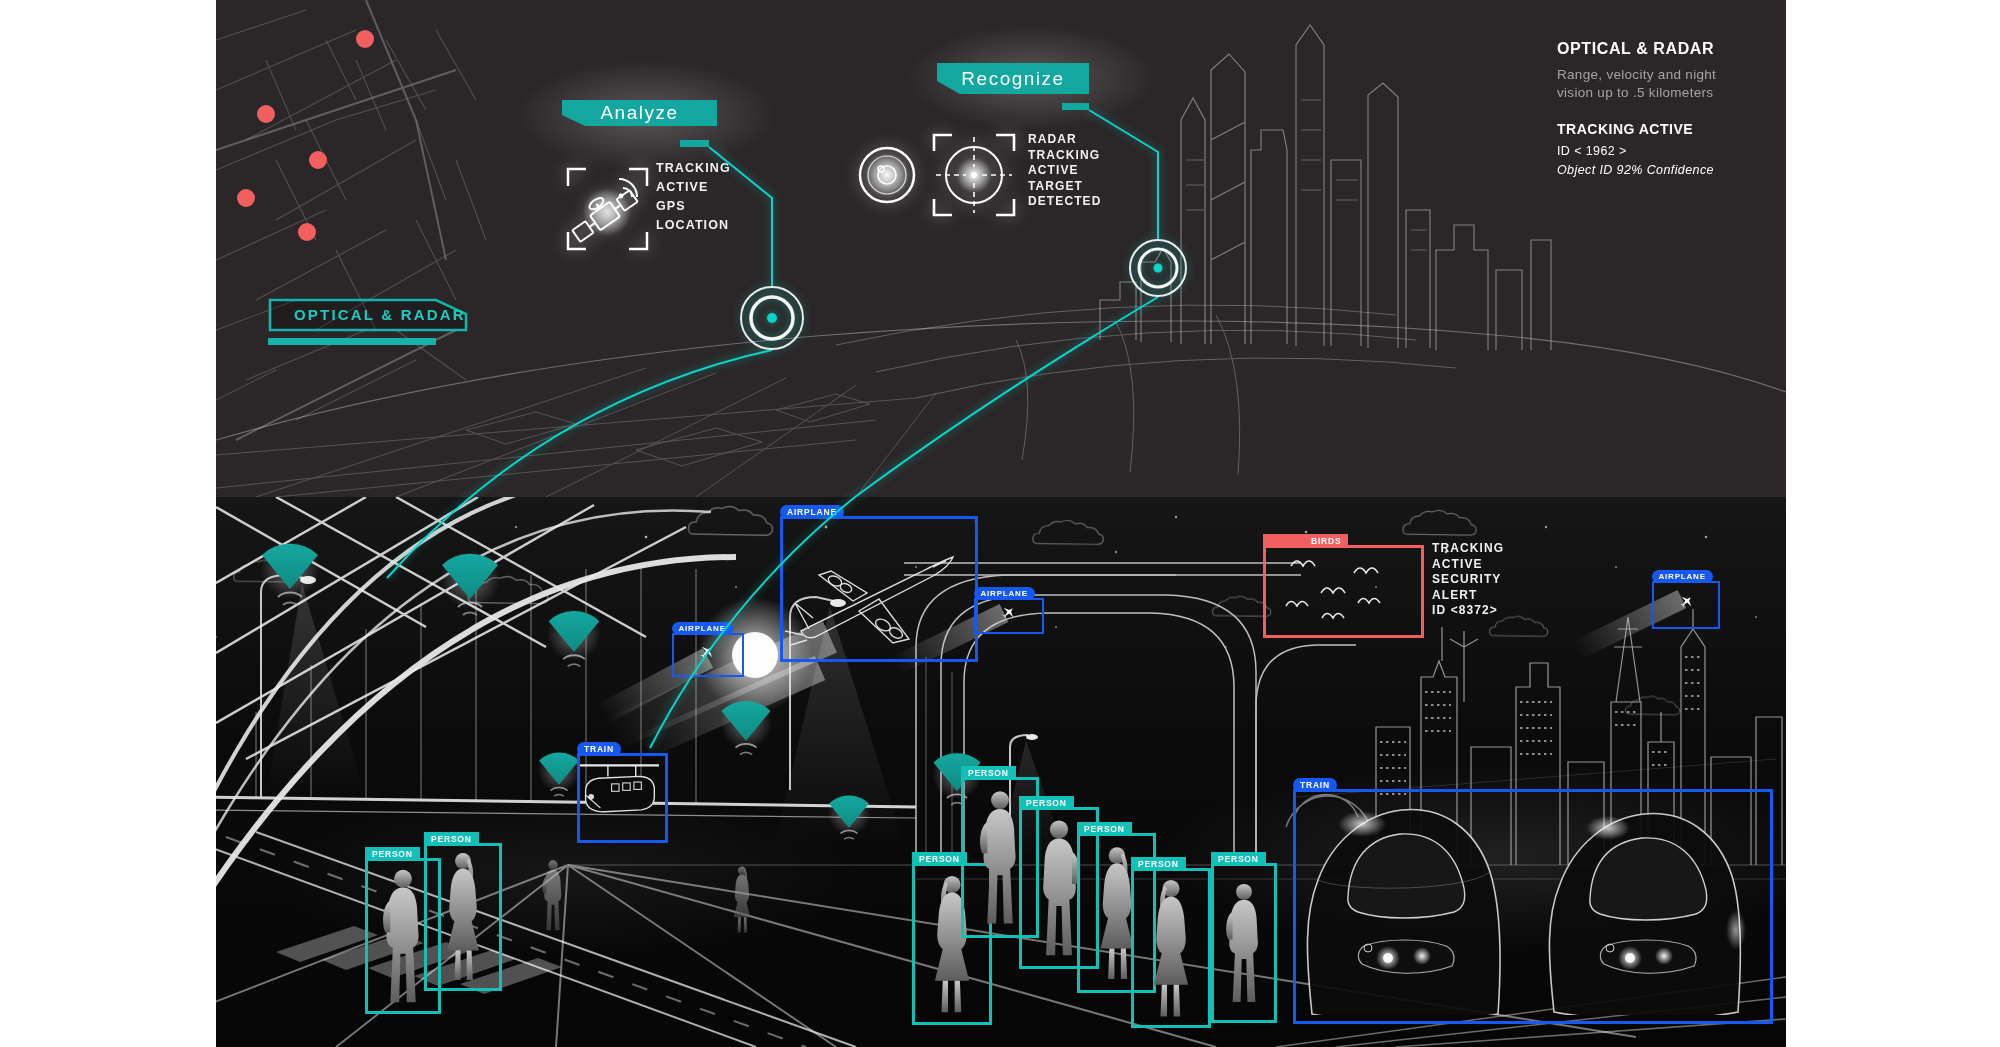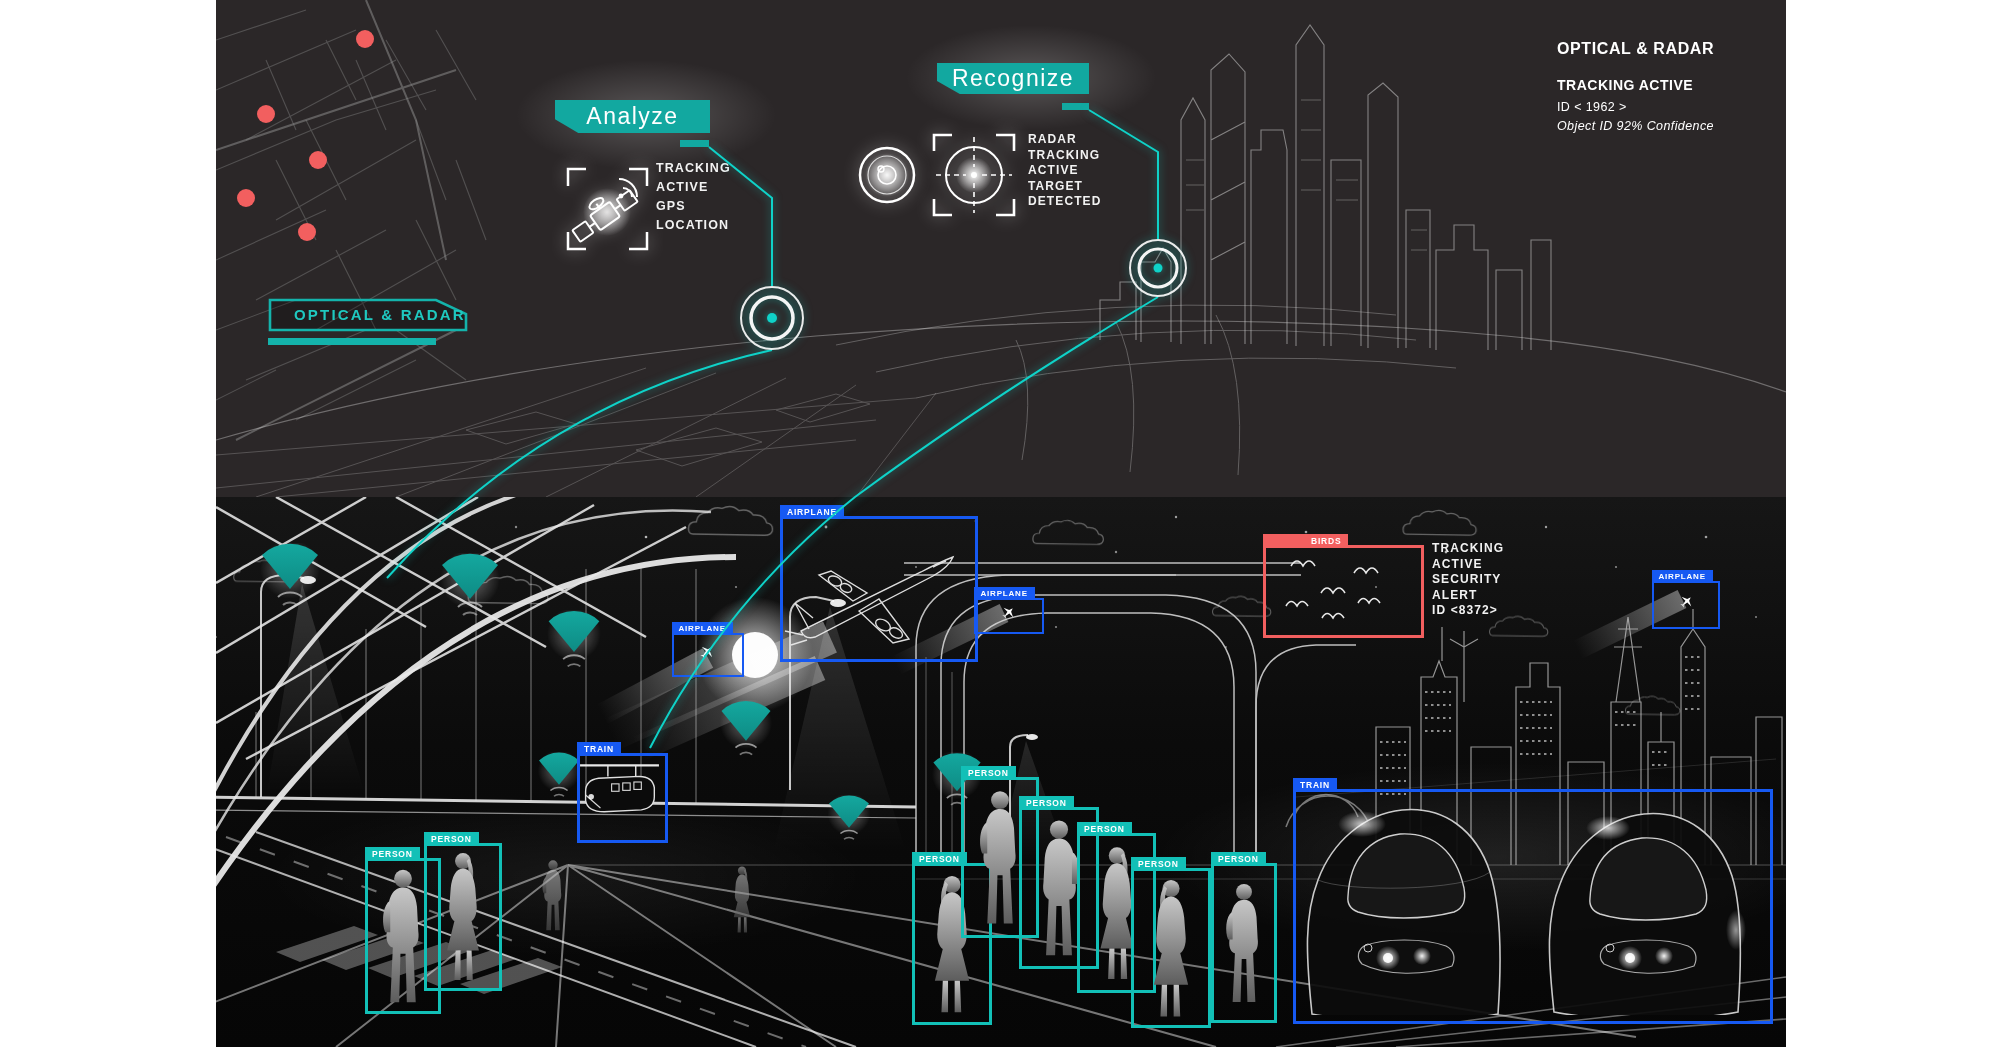--- a/index.html
+++ b/index.html
@@ -9,21 +9,21 @@
 
   
   .scene-top{position:absolute;left:0;top:0;width:1570px;height:497px;background:#2b2728;overflow:hidden;}
   .scene-bottom{position:absolute;left:0;top:497px;width:1570px;height:550px;overflow:hidden;
     background:linear-gradient(#161616,#0b0b0b 45%,#060606);}
   svg{display:block;}
   .abs{position:absolute;}
 
   
   .banner{position:absolute;background:#12a8a0;color:#fff;display:flex;align-items:center;justify-content:center;
-    font-size:23px;letter-spacing:1.5px;font-weight:400;
+    font-size:19px;letter-spacing:1.5px;font-weight:400;
     clip-path:polygon(0 0,100% 0,100% 100%,15% 100%,0 58%);
     filter:drop-shadow(0 0 16px rgba(255,255,255,.30));}
   .banner-tab{position:absolute;background:#12a8a0;}
   .haze{position:absolute;background:radial-gradient(closest-side,rgba(255,255,255,.22),rgba(255,255,255,0));border-radius:50%;}
 
   
   .map-tag{position:absolute;left:52px;top:298px;width:200px;height:34px;}
   .map-tag span{position:absolute;left:26px;top:8px;color:#1fc9c0;font-size:15px;letter-spacing:2.2px;font-weight:600;}
   .map-underline{position:absolute;left:52px;top:338px;width:168px;height:7px;background:#14b3ab;}
 
@@ -36,21 +36,21 @@
   .info .t{font-size:16px;font-weight:800;letter-spacing:.6px;}
   .info .s{margin-top:8px;font-size:13.5px;line-height:18px;color:#a7a3a3;white-space:pre-line;letter-spacing:.3px;}
   .info .tr{margin-top:19px;font-size:14px;font-weight:600;letter-spacing:.5px;}
   .info .id{margin-top:7px;font-size:12.5px;letter-spacing:.4px;}
   .info .cf{margin-top:5px;font-size:12.5px;letter-spacing:.4px;font-style:italic;}
 
   
   .det{position:absolute;border:3px solid;}
   .det .tag{position:absolute;top:-14px;left:-3px;height:14px;padding:0 7px;display:flex;align-items:center;
     font-size:8.5px;font-weight:700;letter-spacing:.8px;color:#fff;white-space:nowrap;}
-  .det.blue{border-color:#1659f2;} .det.blue .tag{background:#1659f2;}
+  .det.blue{border-color:#1659f2;} .det.blue .tag{background:#1659f2;border-radius:7px;}
   .det.teal{border-color:#12c0b7;} .det.teal .tag{background:#12c0b7;}
   .det.red{border-color:#f25f5f;}  .det.red .tag{background:#f25f5f;padding-left:48px;}
   .det.thin{border-width:2.5px;}
   .det.thin .tag{top:-13px;left:-2.5px;height:13px;font-size:8px;}
 
   .silh{position:absolute;bottom:3px;left:50%;transform:translateX(-50%);height:95%;}
   .silh.flip{transform:translateX(-50%) scaleX(-1);}
 
   .overlay{position:absolute;left:0;top:0;pointer-events:none;}
   .tealglow{filter:drop-shadow(0 0 4px rgba(16,230,216,.55));}
@@ -164,21 +164,21 @@
         <path d="M1190,348 V210 h24 V348"></path>
         <path d="M1220,350 V250 h18 v-25 h20 v25 h14 V350"></path>
         <path d="M1280,350 V270 h26 V350 M1315,350 V240 h20 V350"></path>
       </g>
       <g stroke="#cccccc" opacity=".35" stroke-width="1">
         <path d="M970,160 h18 M970,185 h18 M970,210 h18 M1085,100 h20 M1085,130 h20 M1085,160 h20 M1085,190 h20 M1120,180 h22 M1120,200 h22 M1195,230 h16 M1195,250 h16"></path>
       </g>
     </svg>
 
     <div class="haze" style="left:300px;top:60px;width:260px;height:110px;"></div>
-    <div class="banner" style="left:339px;top:100px;width:155px;height:33px;">
+    <div class="banner" style="left:346px;top:100px;width:155px;height:26px;">
       <span>Analyze</span>
     </div>
     <div class="banner-tab" style="left:464px;top:140px;width:29px;height:7px;"></div>
 
     <svg class="abs whiteglow" style="left:349px;top:166px" width="86" height="86" viewBox="0 0 86 86">
       <circle cx="42" cy="46" r="24" fill="url(#glow)" opacity=".85"></circle>
       <path d="M3,20 V3 H21 M64,3 H82 V20 M82,66 V83 H64 M21,83 H3 V66" stroke="#fff" stroke-width="2.5" fill="none"></path>
       <g transform="translate(40,50) rotate(-35)" stroke="#fff" stroke-width="2" fill="none">
         <rect x="-12" y="-9" width="24" height="18" rx="2"></rect>
         <rect x="-35" y="-7" width="16" height="14" rx="1"></rect>
@@ -234,20 +234,22 @@
     <div class="map-tag">
       <svg width="200" height="34" viewBox="0 0 200 34">
         <path d="M2,2 H168 L198,16 V32 H2 Z" stroke="#14b3ab" stroke-width="2.6" fill="rgba(0,0,0,.25)"></path>
       </svg>
       <span>OPTICAL &amp; RADAR</span>
     </div>
     <div class="map-underline"></div>
 
     <div class="info">
       <div class="t">OPTICAL &amp; RADAR</div>
+      <div class="s">Range, velocity and night
+vision up to .5 kilometers</div>
       <div class="tr">TRACKING ACTIVE</div>
       <div class="id">ID &lt; 1962 &gt;</div>
       <div class="cf">Object ID 92% Confidence</div>
     </div>
   </div>
 
   <div class="scene-bottom">
 
     <svg class="abs" style="left:0;top:0" width="1570" height="550" viewBox="0 0 1570 550">
 

